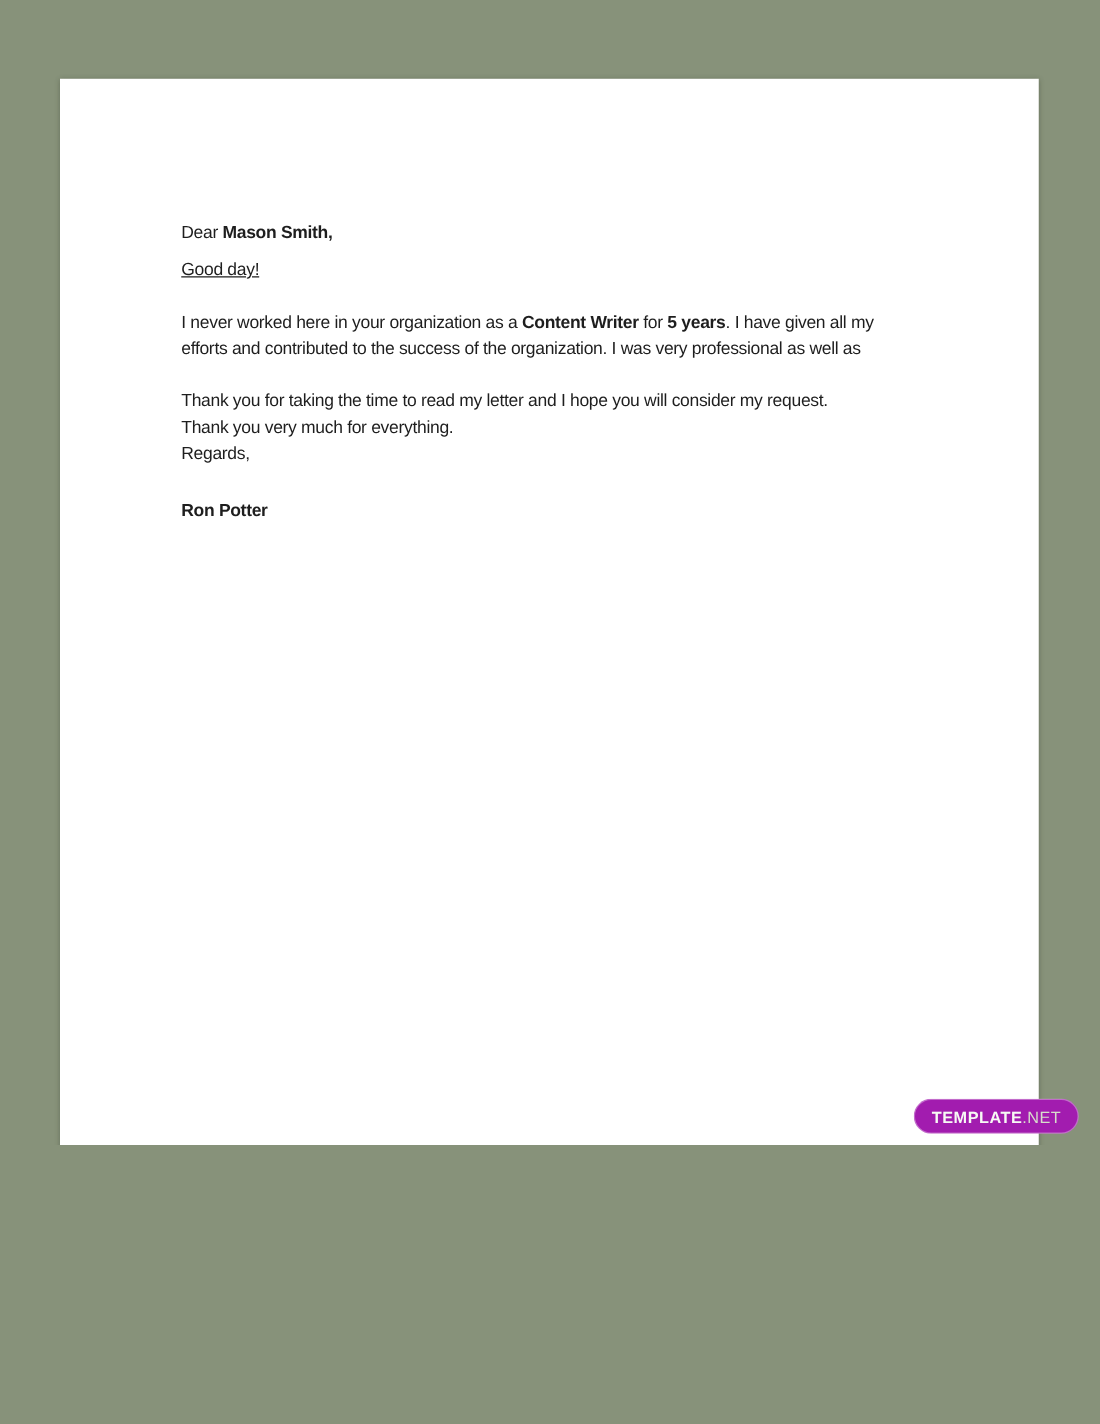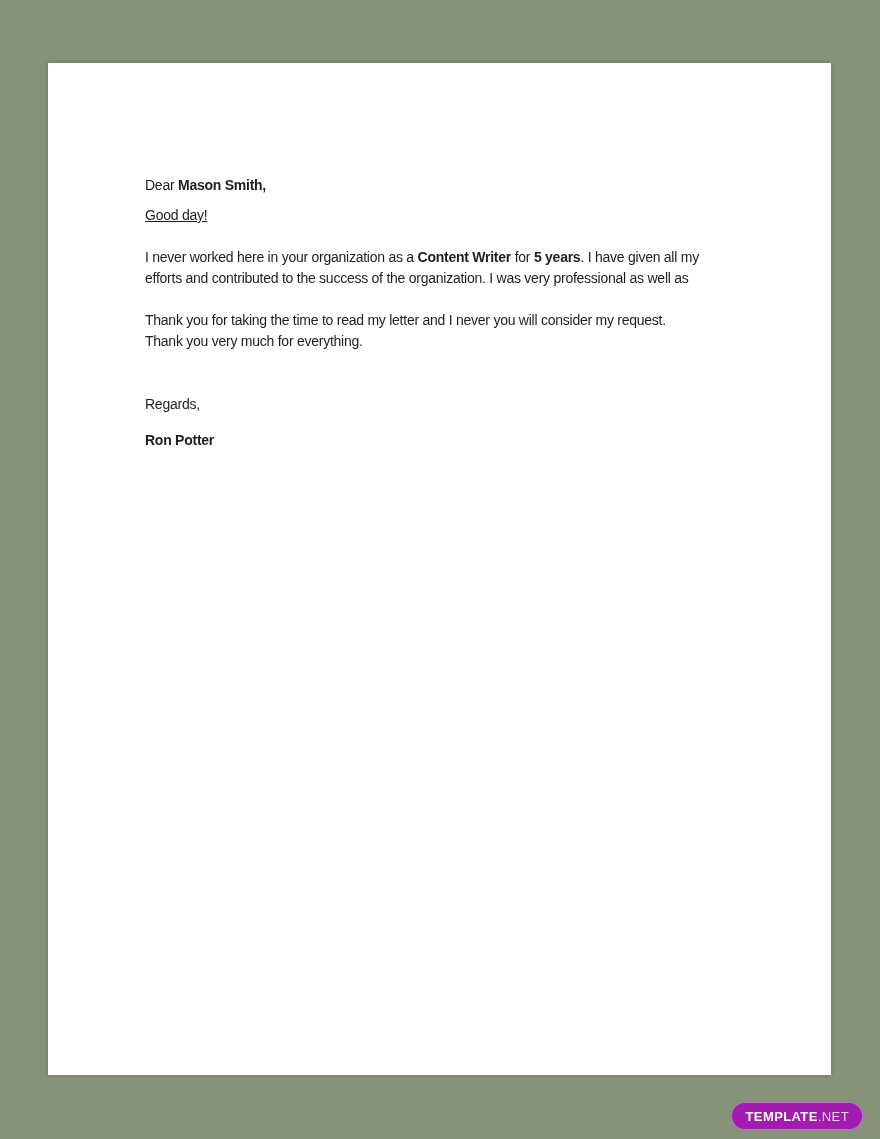--- a/index.html
+++ b/index.html
@@ -4,21 +4,21 @@
 <style>
   html, body {
     margin: 0;
     padding: 0;
     background: #87927A;
     font-family: "Liberation Sans", "DejaVu Sans", sans-serif;
   }
   .screen {
     position: relative;
     width: 880px;
-    height: 1139px;
+    height: 916px;
     background: #87927A;
     overflow: hidden;
   }
   .page {
     position: absolute;
     left: 48px;
     top: 63px;
     width: 783px;
     height: 1012px;
     background: #FFFFFF;
@@ -70,27 +70,27 @@
           <div class="line"><span class="run">Dear </span><span class="run bold">Mason Smith,</span></div>
         </div>
         <div class="paragraph" style="margin-top: 9px; text-decoration: underline;">
           <div class="line"><span class="run">Good day!</span></div>
         </div>
         <div class="paragraph" style="margin-top: 21px;">
           <div class="line"><span class="run">I never worked here in your organization as a </span><span class="run bold">Content Writer</span><span class="run"> for </span><span class="run bold">5 years</span><span class="run">. I have given all my</span></div>
           <div class="line"><span class="run">efforts and contributed to the success of the organization. I was very professional as well as</span></div>
         </div>
         <div class="paragraph" style="margin-top: 21px;">
-          <div class="line"><span class="run">Thank you for taking the time to read my letter and I never you will consider my request.</span></div>
+          <div class="line"><span class="run">Thank you for taking the time to read my letter and I hope you will consider my request.</span></div>
           <div class="line"><span class="run">Thank you very much for everything.</span></div>
         </div>
-        <div class="paragraph" style="margin-top: 42px;">
+        <div class="paragraph" style="">
           <div class="line"><span class="run">Regards,</span></div>
         </div>
-        <div class="paragraph" style="margin-top: 15px;">
+        <div class="paragraph" style="margin-top: 25px;">
           <div class="line"><span class="run bold">Ron Potter</span></div>
         </div>
       </div>
   </div>
 
   <div class="badge">
     <span class="badge-label"><span class="brand">TEMPLATE</span><span class="suffix">.NET</span></span>
   </div>
 
 </div>

